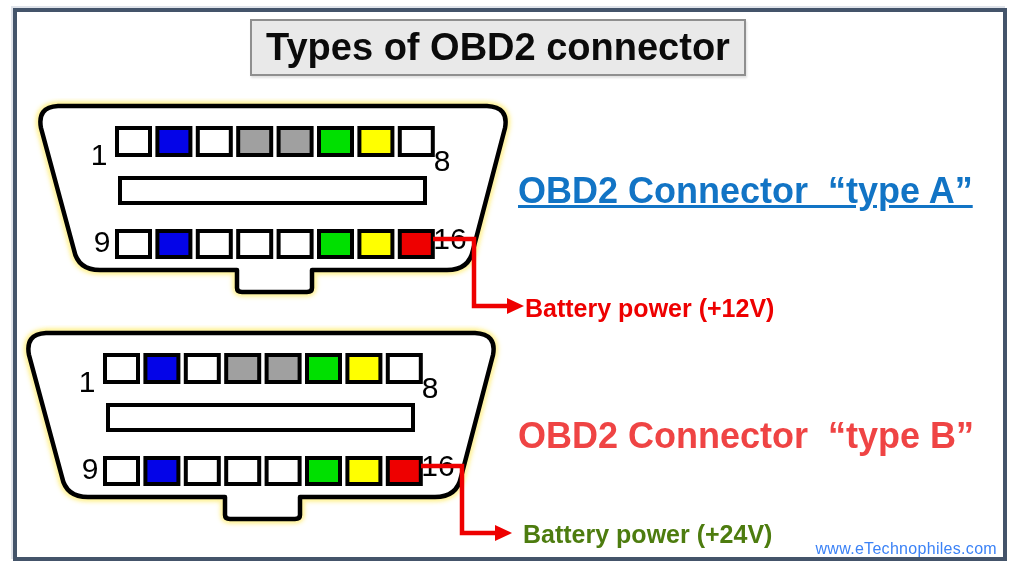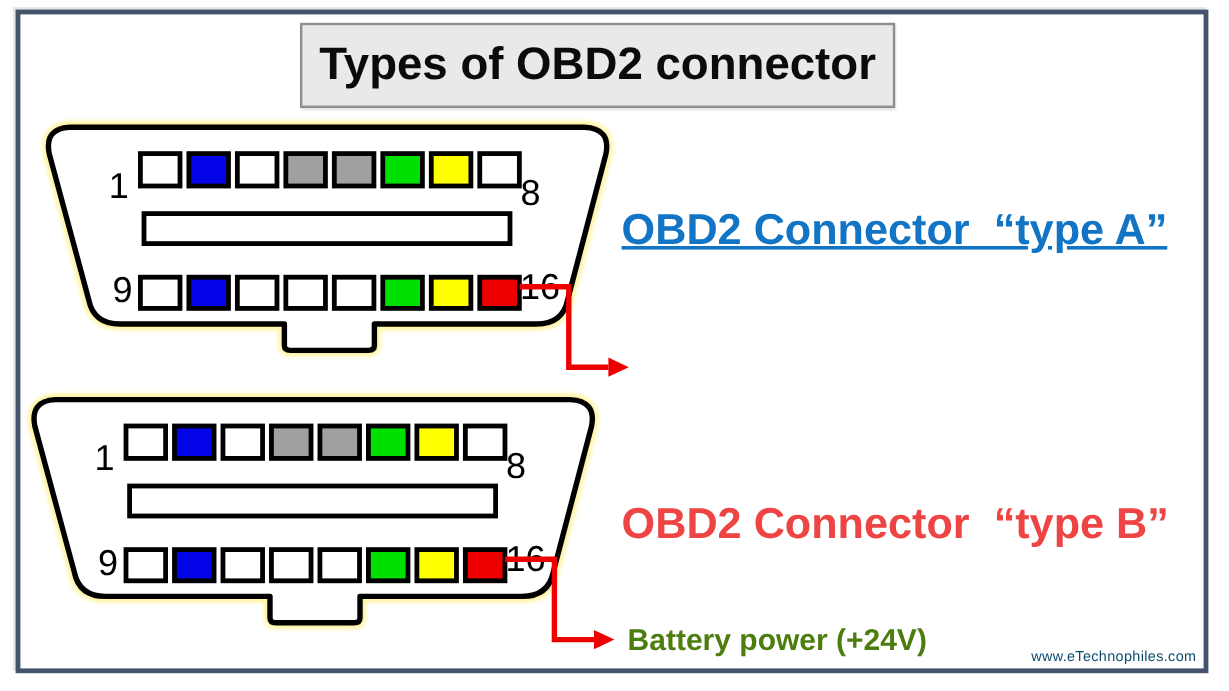--- a/index.html
+++ b/index.html
@@ -15,21 +15,21 @@
   .frame {
     position: absolute;
     left: 13px; top: 8px;
     width: 994px; height: 553px;
     border: 4px solid #44546A;
     box-shadow: -2px -2px 0 #dfe3ea;
   }
   .title-box {
     position: absolute;
     left: 250px; top: 19px;
-    width: 496px; height: 71px;
+    width: 496px; height: 57px;
     background: #E9E9E9;
     border: 2px solid #8f8f8f;
     display: flex;
     align-items: center;
     justify-content: center;
     box-shadow: 1px 2px 2px rgba(0,0,0,0.12);
   }
   .title-box span {
     font-size: 38px;
     font-weight: bold;
@@ -61,22 +61,22 @@
     font-weight: bold;
     color: #EE0000;
     white-space: pre;
     line-height: 27px;
   }
   .battery-a { left: 525px; top: 295px; }
   .battery-b { left: 523px; top: 521px; }
   .watermark {
     position: absolute;
     right: 27px; top: 540px;
-    font-size: 12px;
-    color: #0c4a6e;
+    font-size: 16px;
+    color: #3b82f6;
     letter-spacing: 0.3px;
   }
 </style>
 </head>
 <body>
 
 <div class="canvas">
   <div class="frame" style="border-color: rgb(68, 84, 106);"></div>
 
   <div class="title-box" style="background: rgb(233, 233, 233); border-color: rgb(143, 143, 143);">
@@ -140,16 +140,17 @@
     </g>
     <g>
       <polyline points="423,141 464,141 464,208 497,208" fill="none" stroke="#EE0000" stroke-width="4.5"></polyline>
       <polygon points="497,200 497,216 514,208" fill="#EE0000"></polygon>
     </g>
   </svg></div>
 
   <div class="heading heading-a" style="color: rgb(18, 116, 197); text-decoration: underline;">OBD2 Connector  “type A”</div>
   <div class="heading heading-b" style="color: #ef4444;">OBD2 Connector  “type B”</div>
 
+  <div class="battery battery-a" style="color: rgb(238, 0, 0);">Battery power (+12V)</div>
   <div class="battery battery-b" style="color: #4d7c0f;">Battery power (+24V)</div>
 
   <div class="watermark">www.eTechnophiles.com</div>
 </div>
 
 </body></html>

